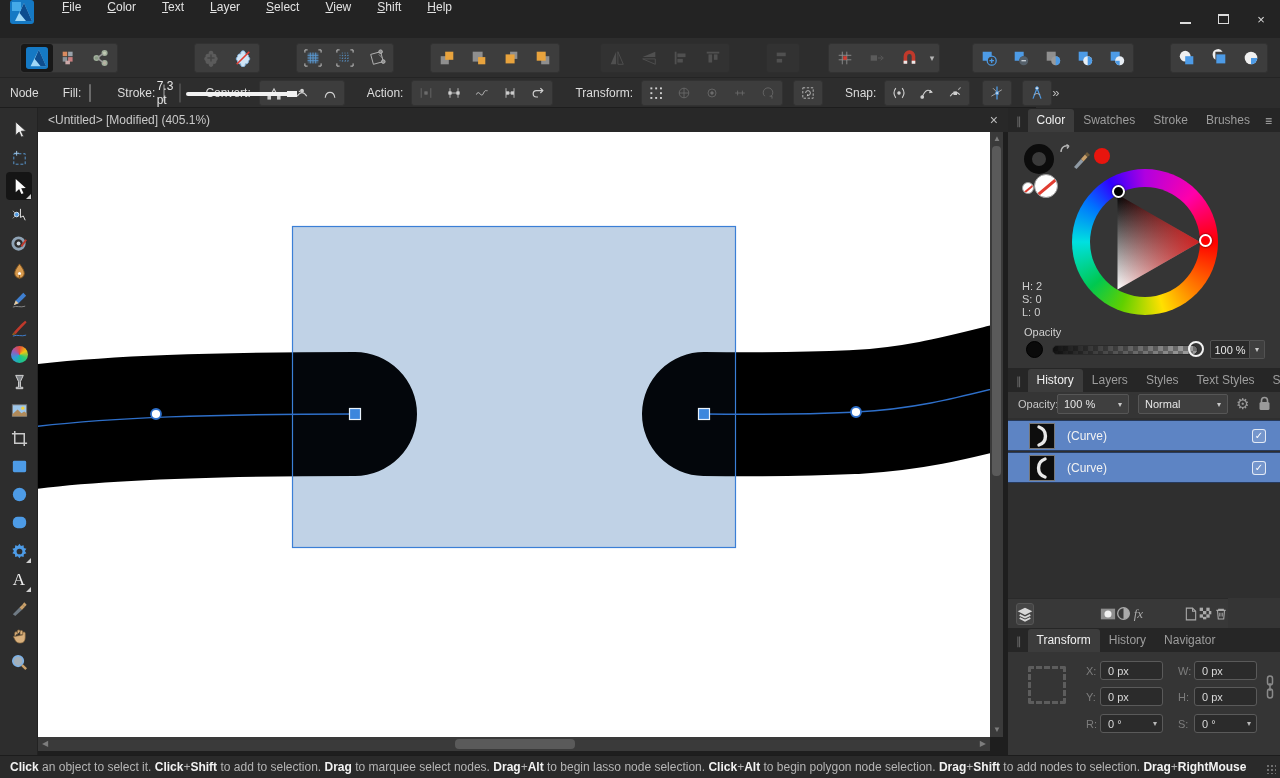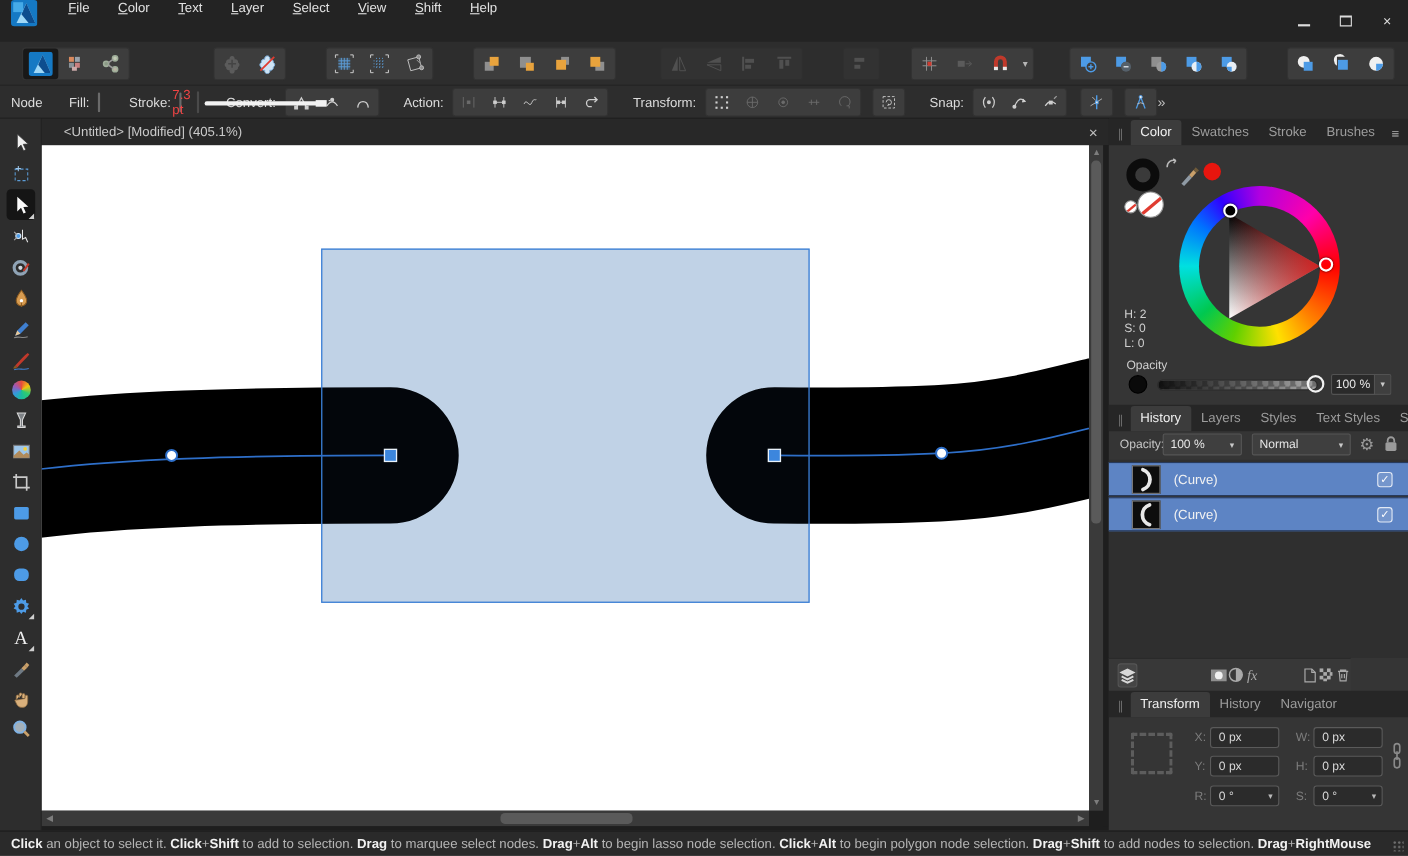--- a/index.html
+++ b/index.html
@@ -31,39 +31,39 @@
   .contextbar{position:absolute;left:0;top:78px;width:1036px;height:30px;background:#2d2d2d;display:flex;align-items:center;border-bottom:1px solid #1d1d1d}
   .ctx-label{color:#dcdcdc;margin:0 8px;white-space:nowrap}
   .ctx-sep{width:1px;height:22px;background:#3f3f3f;margin:0 4px}
   .swatch{width:36px;height:18px;border:1px solid #6a6a6a;border-radius:2px}
   .swatch.fillnone{background:#fff;position:relative;overflow:hidden}
   .swatch.fillnone::after{content:"";position:absolute;left:-6px;top:7px;width:50px;height:2px;background:#e03c31;transform:rotate(-27deg)}
   .swatch.black{background:#000}
   .widthslider{width:148px;height:20px;background:#1e1e1e;border:1px solid #4a4a4a;border-radius:10px;display:flex;align-items:center;position:relative}
   .wedge{position:absolute;left:6px;top:8px;width:110px;height:4px;background:#f2f2f2;border-radius:2px}
   .wedge::after{content:"";position:absolute;right:-1px;top:-1px;width:10px;height:6px;background:#f2f2f2}
-  .widthval{position:absolute;right:7px;color:#ef4444}
+  .widthval{position:absolute;right:7px;color:#e5e5e5}
   .cbtn{width:28px;height:24px;display:flex;align-items:center;justify-content:center}
   .cgrp{display:flex;background:#3d3d3d;border:1px solid #323232;border-radius:3px;height:26px;align-items:center}
   .ctx-overflow{margin-left:auto;margin-right:12px;color:#bcbcbc;font-size:13px}
 
   
   .main{position:absolute;left:0;top:108px;width:1280px;height:647px;background:#2d2d2d}
 
   
   .toolstrip{position:absolute;left:0;top:0;width:38px;height:647px;background:#2d2d2d;border-right:1px solid #222}
   .lt{position:absolute;left:6px;width:26px;height:26px;display:flex;align-items:center;justify-content:center}
   .lt.sel{background:#151515;border-radius:4px}
   .corner-tri{position:absolute;right:1px;bottom:1px;width:0;height:0;border-left:5px solid transparent;border-bottom:5px solid #cfcfcf}
 
   
   .docarea{position:absolute;left:38px;top:0;width:970px;height:647px;background:#1e1e1e}
   .doctabbar{position:absolute;left:0;top:0;width:970px;height:24px;background:#1e1e1e}
   .doctab{position:absolute;left:0;top:0;width:970px;height:24px;background:#282828;display:flex;align-items:center}
-  .doctab-title{margin-left:20px;color:#c9c9c9}
+  .doctab-title{margin-left:10px;color:#c9c9c9}
   .doctab-close{position:absolute;right:10px;color:#bdbdbd;font-size:14px;line-height:1}
   .canvas{position:absolute;left:0;top:24px;width:952px;height:605px;background:#fff}
   .vscroll{position:absolute;left:952px;top:24px;width:13px;height:605px;background:#3a3a3a}
   .vthumb{position:absolute;left:2px;top:14px;width:9px;height:330px;background:#5a5a5a;border-radius:4px}
   .hscroll{position:absolute;left:0;top:629px;width:952px;height:14px;background:#3a3a3a}
   .hthumb{position:absolute;left:417px;top:2px;width:120px;height:10px;background:#5a5a5a;border-radius:4px}
   .sarrow{position:absolute;color:#7d7d7d;font-size:8px;line-height:1}
   .seam{position:absolute;left:965px;top:24px;width:5px;height:619px;background:#1e1e1e}
 
   

